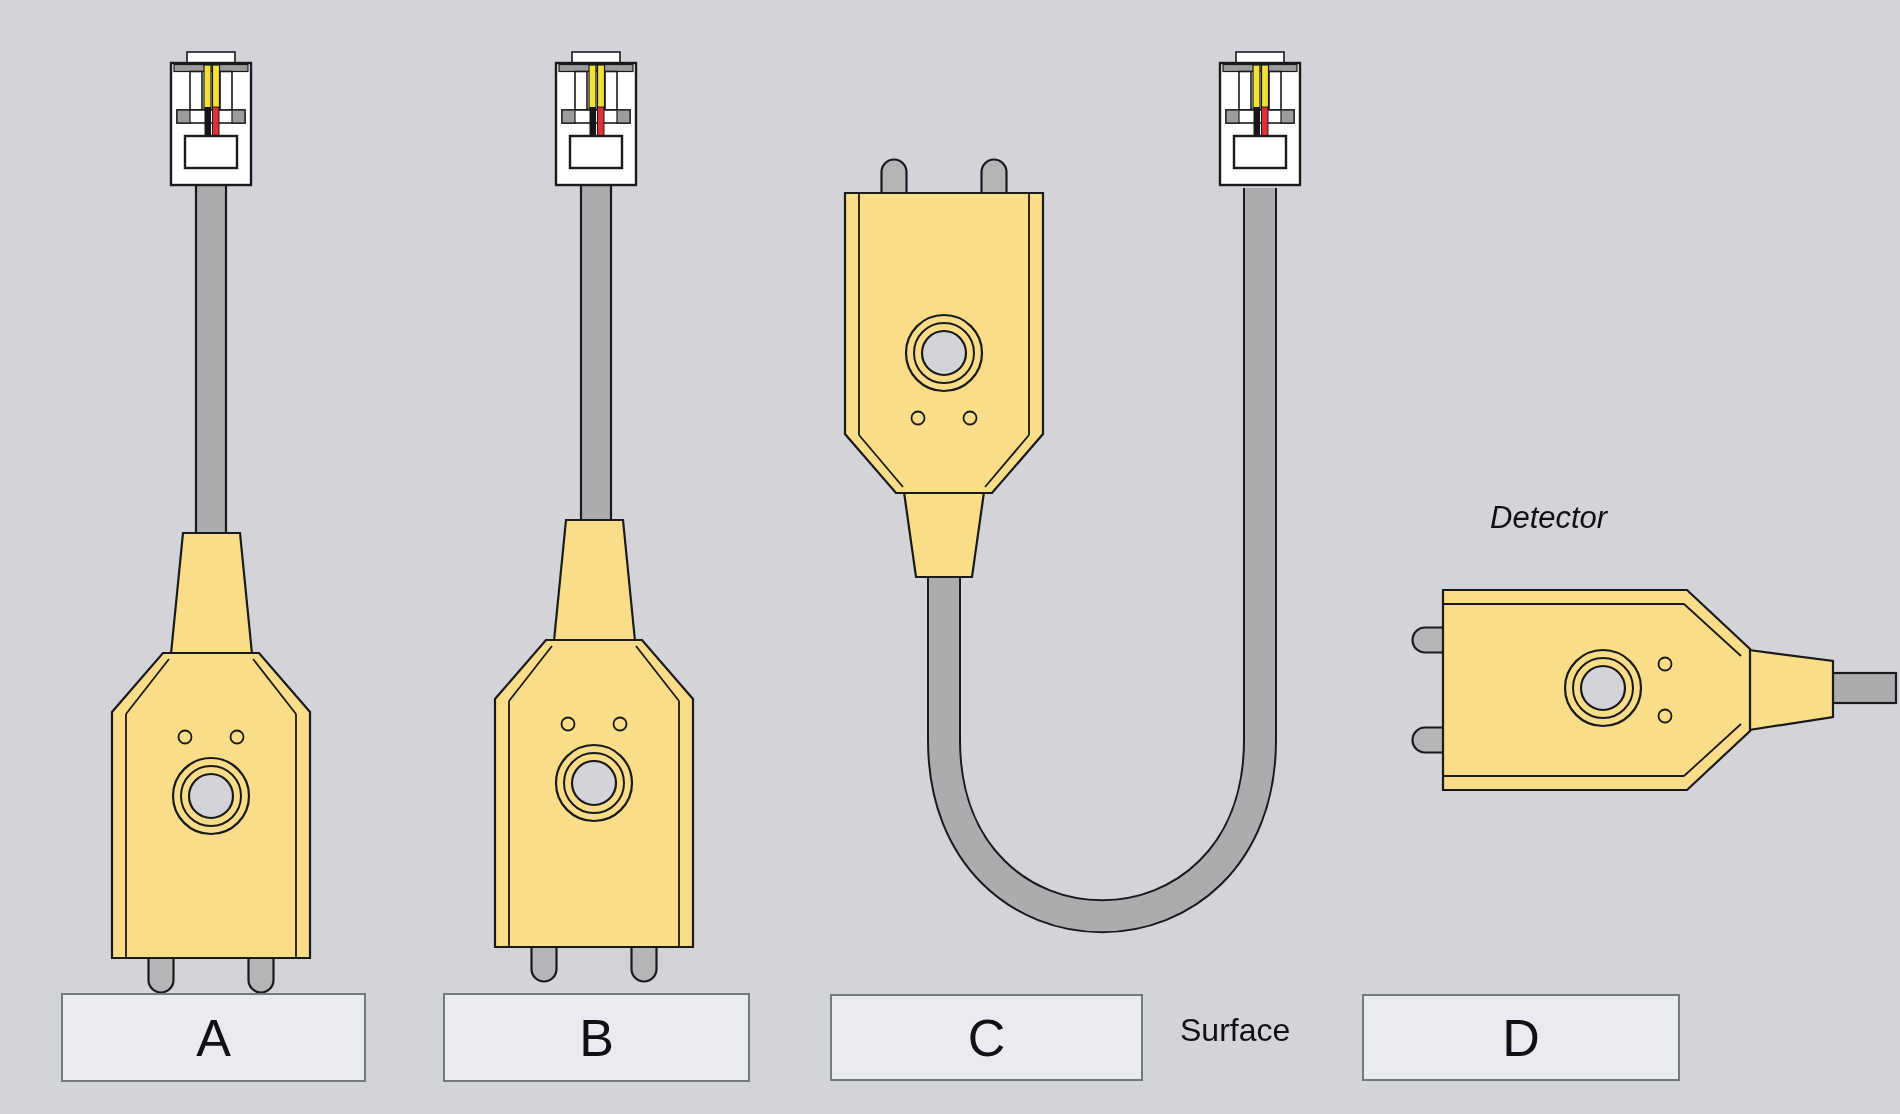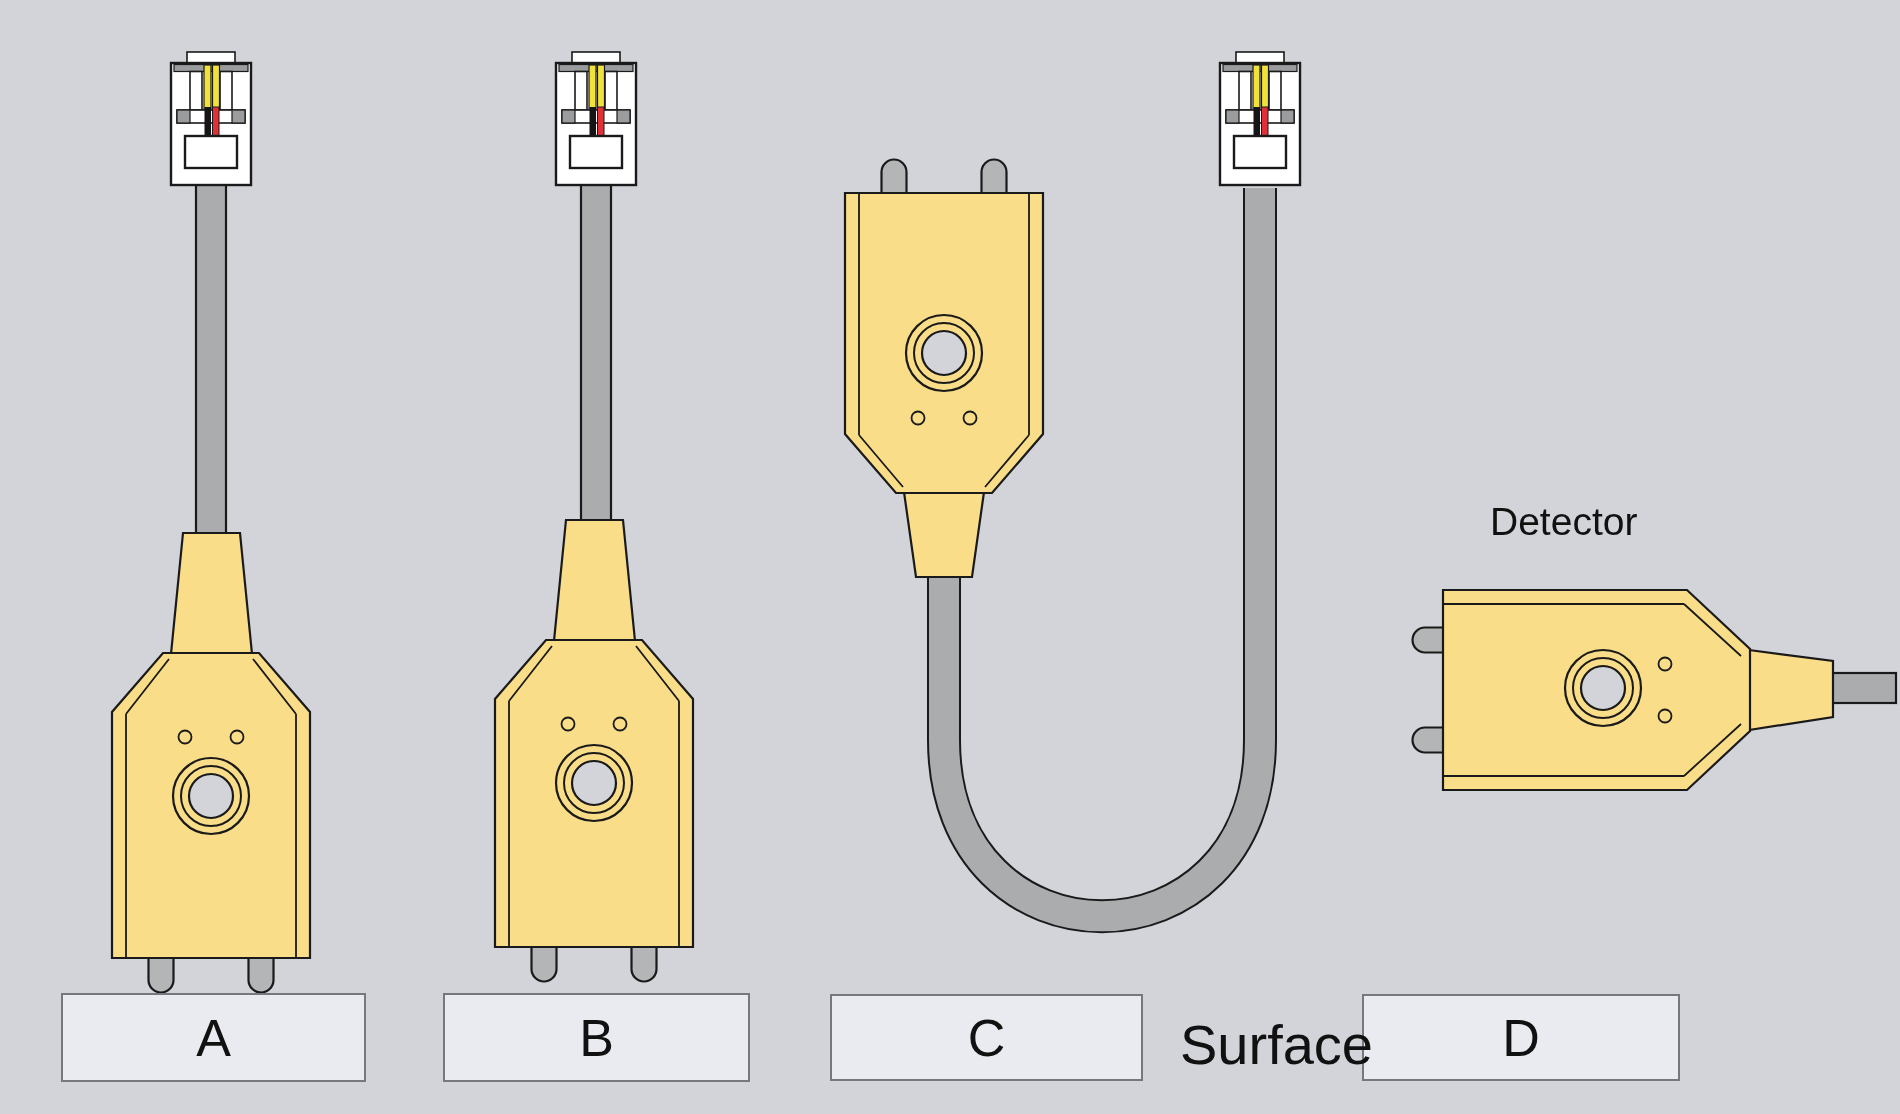--- a/index.html
+++ b/index.html
@@ -34,22 +34,22 @@
     border:2px solid var(--box-border);
     display:flex;align-items:center;justify-content:center;
     font-size:52px;color:var(--text);
     box-sizing:border-box;
   }
   .box-a{left:61px;top:993px;width:305px;height:89px;}
   .box-b{left:443px;top:993px;width:307px;height:89px;}
   .box-c{left:830px;top:994px;width:313px;height:87px;}
   .box-d{left:1362px;top:994px;width:318px;height:87px;}
   .free-label{position:absolute;color:var(--text);white-space:nowrap;}
-  .surface-label{left:1180px;top:1012px;font-size:56px;}
-  .detector-label{left:1490px;top:500px;font-size:39px;}
+  .surface-label{left:1180px;top:1012px;font-size:32px;}
+  .detector-label{left:1490px;top:500px;font-size:31px;font-style:italic;}
 </style>
 </head>
 <body>
 
 <div class="stage">
 
   <svg width="1900" height="1114" viewBox="0 0 1900 1114" xmlns="http://www.w3.org/2000/svg">
 
     <defs>
 

